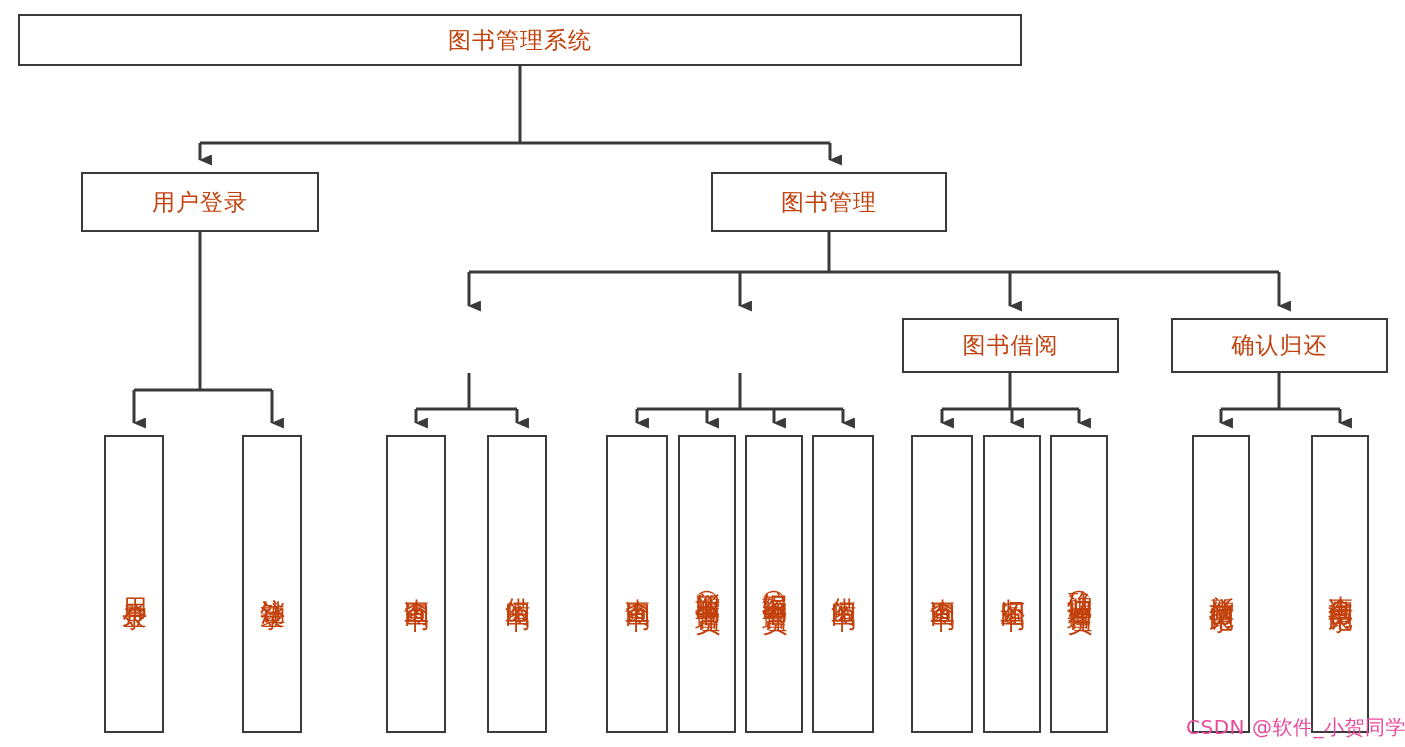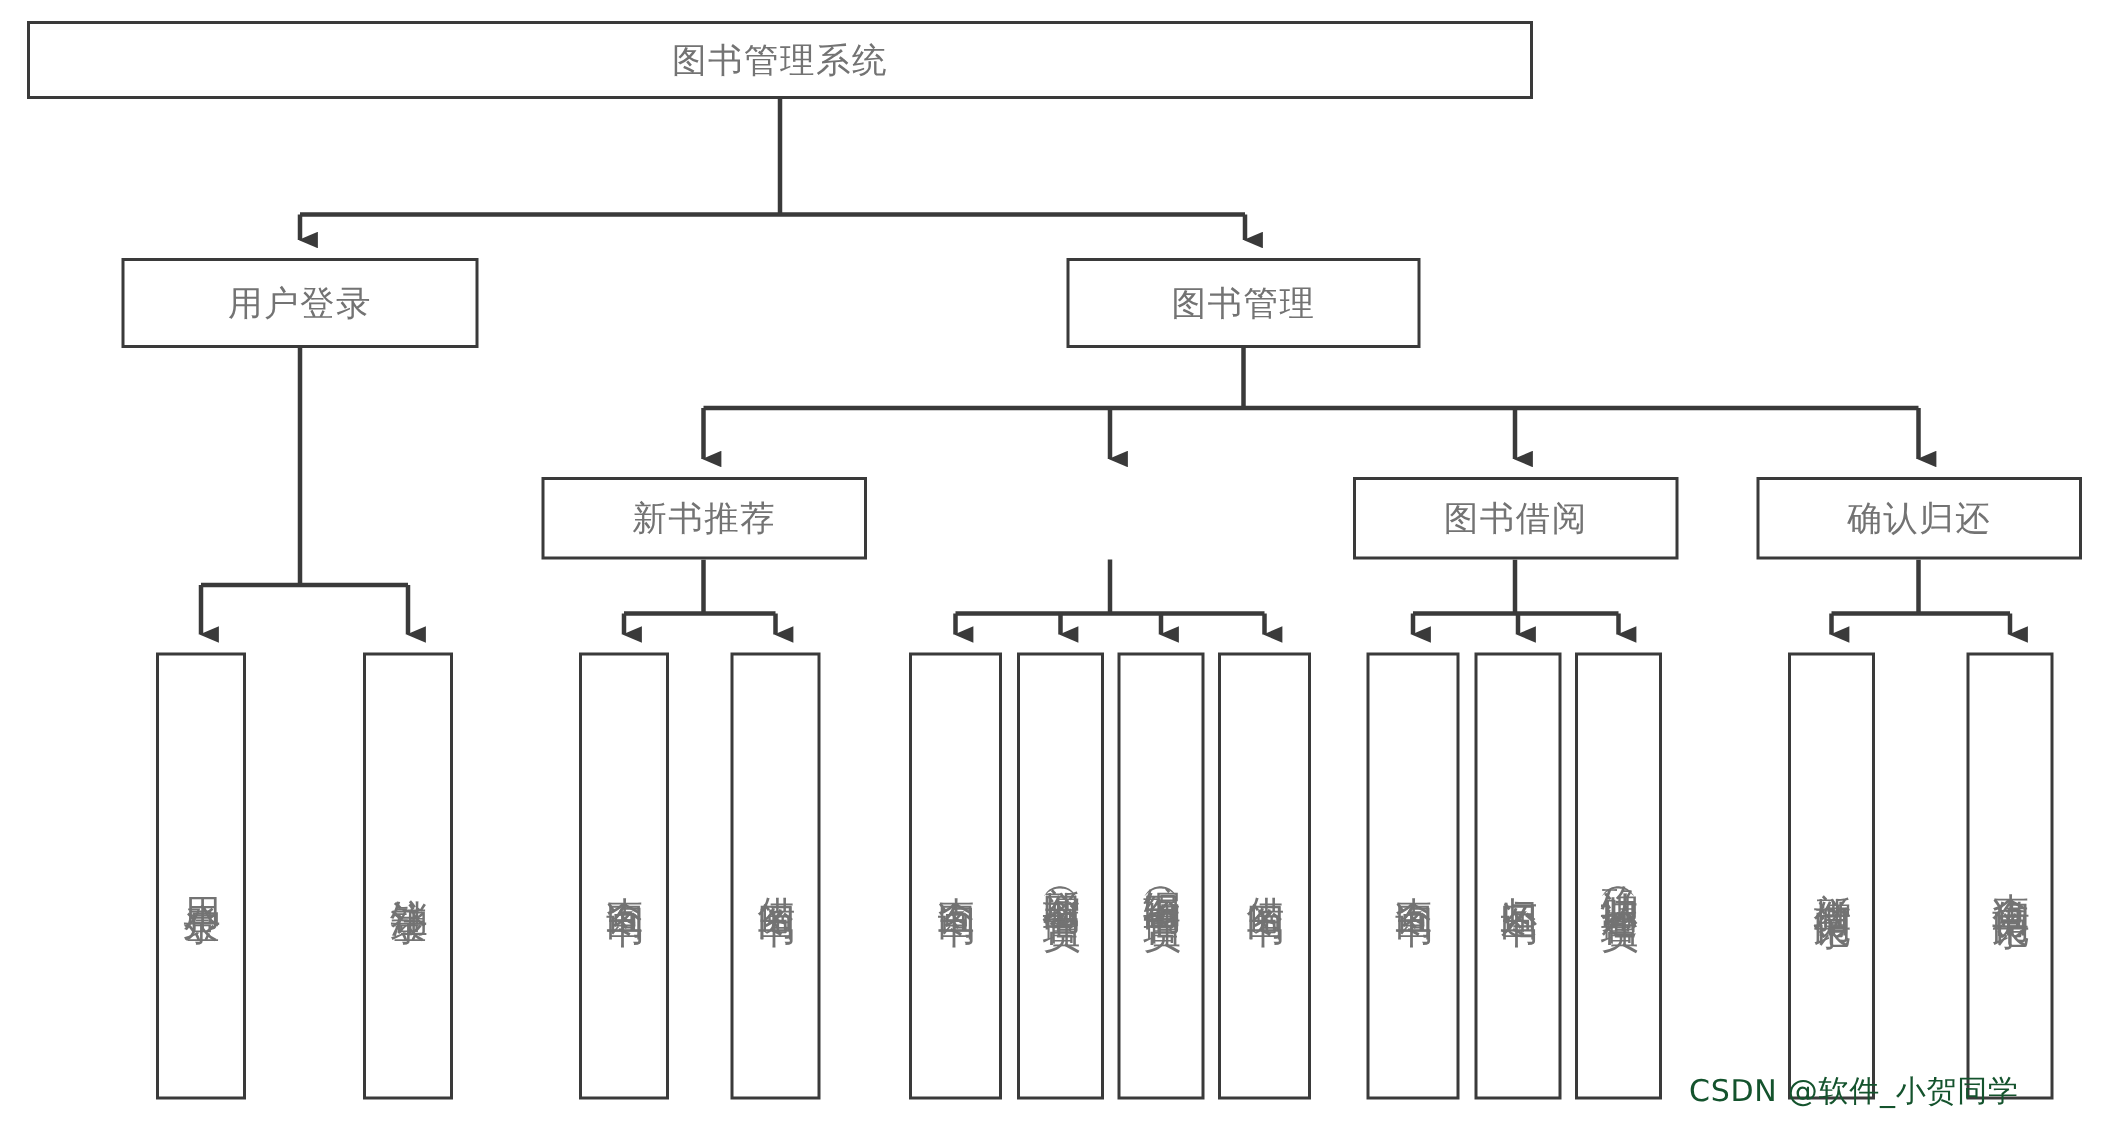--- a/index.html
+++ b/index.html
@@ -24,21 +24,21 @@
     pointer-events: none;
   }
   .node {
     position: absolute;
     box-sizing: border-box;
     border: 2.5px solid #3a3a3a;
     background: #ffffff;
     display: flex;
     align-items: center;
     justify-content: center;
-    color: #737373;
+    color: #c2410c;
   }
   .node.h {
     font-size: 23px;
     letter-spacing: 1px;
   }
   .node.v {
     writing-mode: vertical-rl;
     text-orientation: upright;
     font-size: 25px;
     line-height: 1.05;
@@ -46,24 +46,24 @@
     padding: 6px 0;
   }
   .node.v .vlabel {
     writing-mode: vertical-rl;
     text-orientation: upright;
     display: block;
     text-align: center;
   }
   .watermark {
     position: absolute;
-    left: 1126px;
+    left: 1186px;
     top: 714px;
     font-size: 20px;
-    color: #14532d;
+    color: #ec4899;
     white-space: nowrap;
     letter-spacing: 0.5px;
   }
 </style>
 </head>
 <body>
 
 <div id="canvas">
 
   <svg id="edges" viewBox="0 0 1405 747" xmlns="http://www.w3.org/2000/svg">
@@ -120,23 +120,20 @@
     <span>图书管理系统</span>
   </div>
 
   <div class="node h" style="left:81px; top:172px; width:238px; height:60px;">
     <span>用户登录</span>
   </div>
   <div class="node h" style="left:711px; top:172px; width:236px; height:60px;">
     <span>图书管理</span>
   </div>
 
-  <div class="node h" style="left:361px; top:318px; width:217px; height:55px;">
-    <span>新书推荐</span>
-  </div>
   <div class="node h" style="left:902px; top:318px; width:217px; height:55px;">
     <span>图书借阅</span>
   </div>
   <div class="node h" style="left:1171px; top:318px; width:217px; height:55px;">
     <span>确认归还</span>
   </div>
 
   <div class="node v" style="left:104px; top:435px; width:60px; height:298px;">
     <span class="vlabel">用户登录</span>
   </div>

